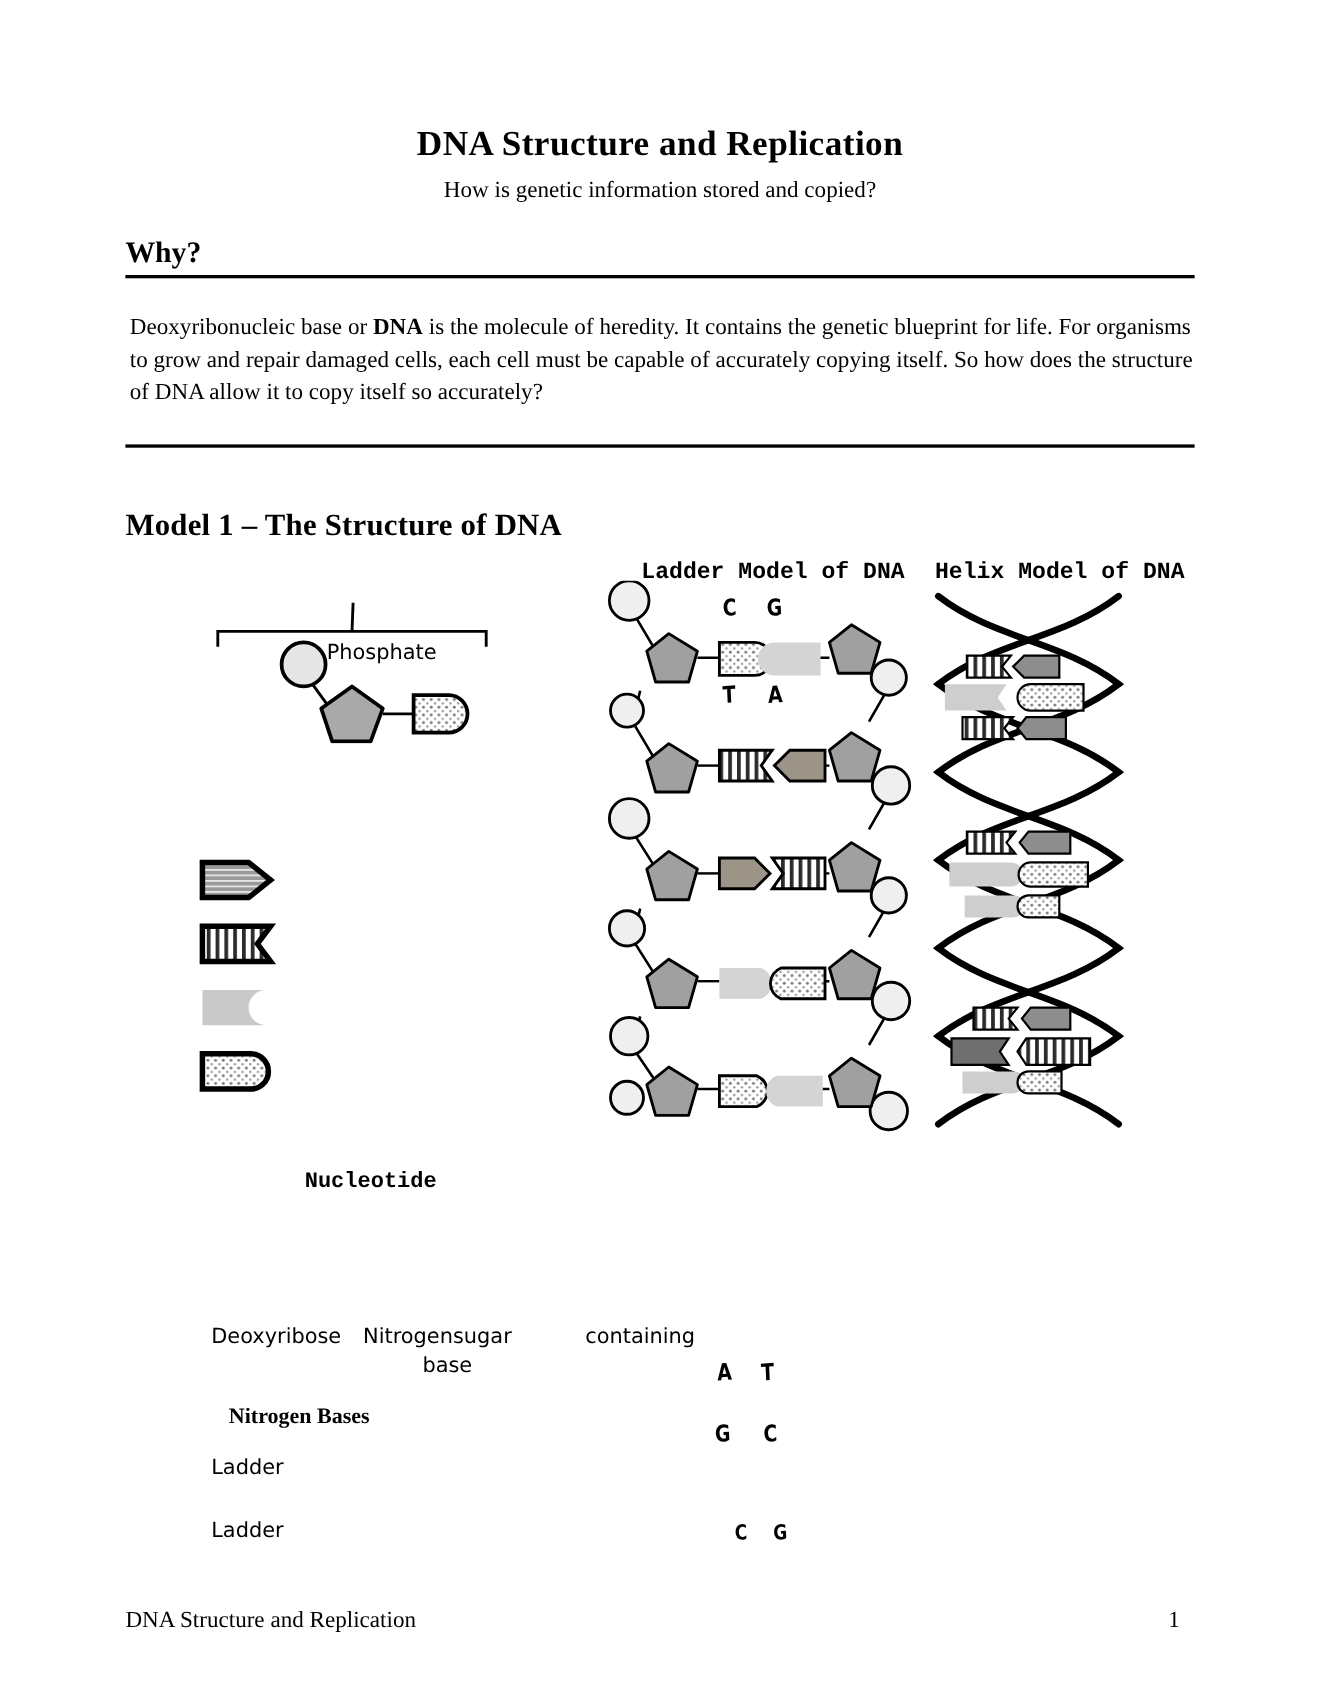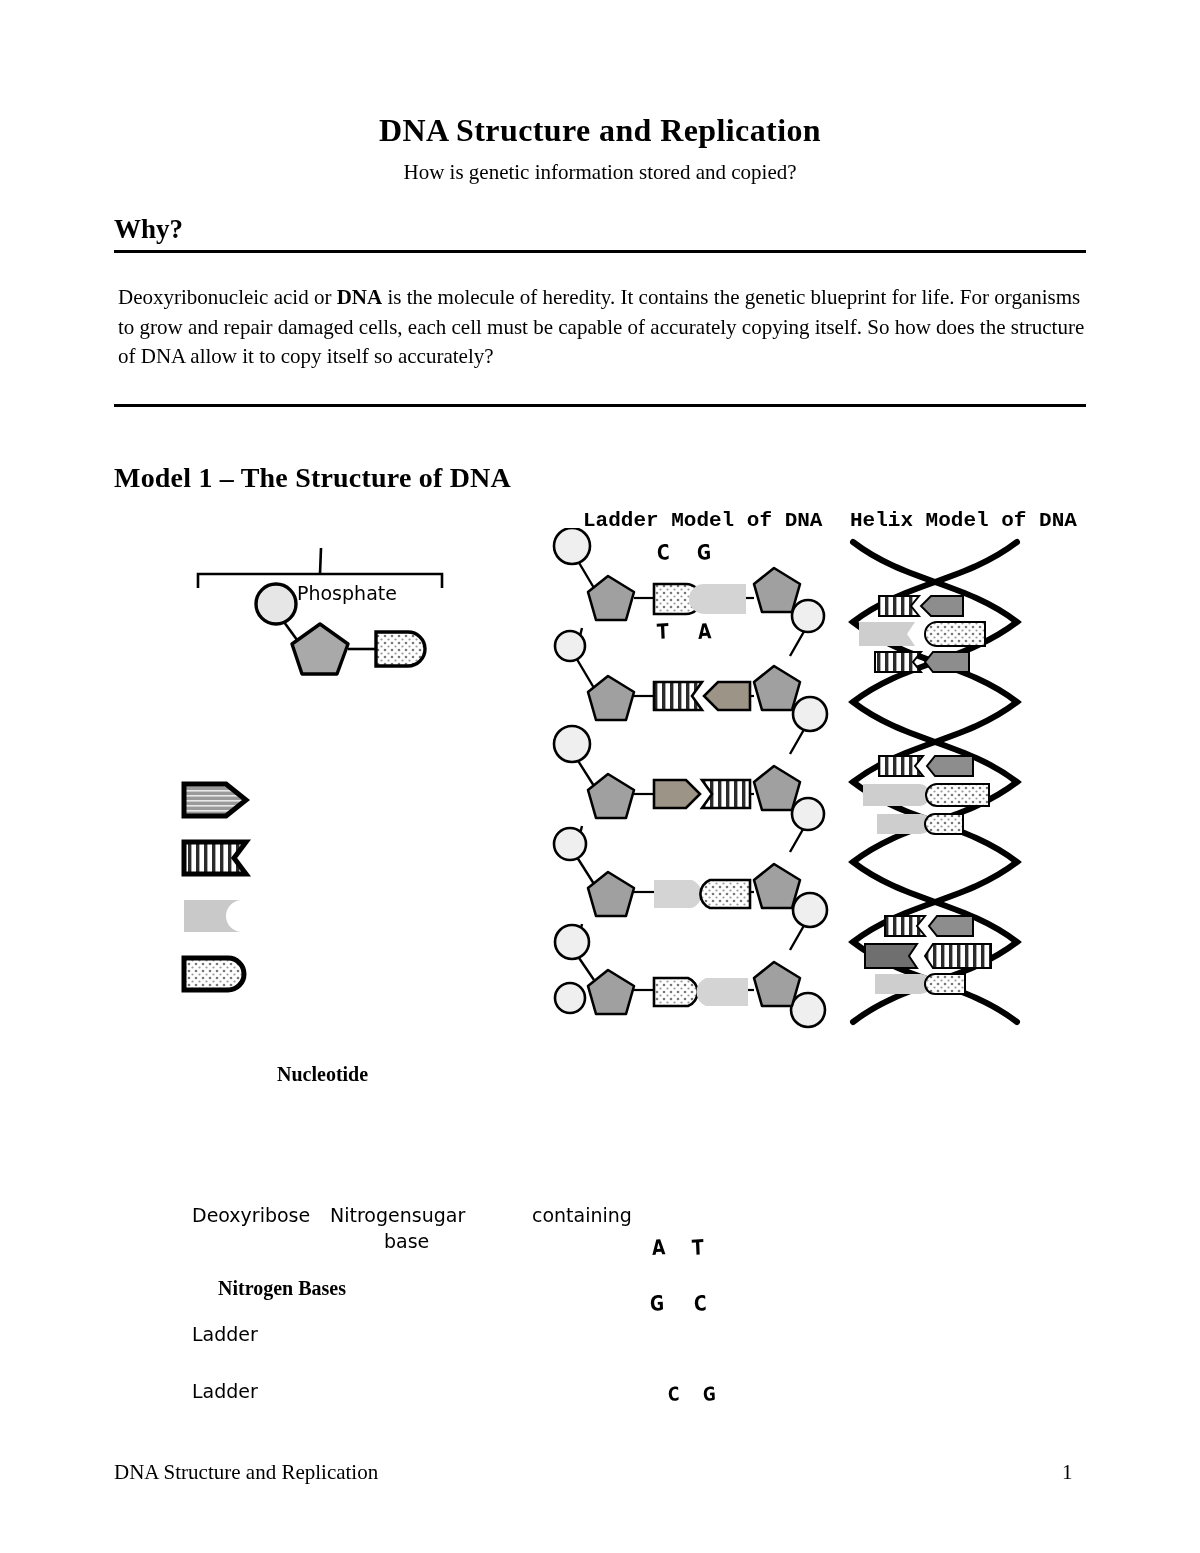--- a/index.html
+++ b/index.html
@@ -90,21 +90,21 @@
     position: absolute;
     left: 297px; top: 582px;
     font-family: "DejaVu Sans", sans-serif;
     font-size: 19px;
   }
   .nucleotide-caption {
     position: absolute;
     left: 277px; top: 1063px;
     font-weight: bold;
     font-size: 20px;
-    font-family: Liberation Serif, serif;
+    font-family: Liberation Mono, monospace;
   }
 
   
   #base-legend {
     position: absolute;
     left: 180px; top: 780px;
     width: 120px; height: 230px;
   }
 
   
@@ -154,21 +154,21 @@
   }
 </style>
 </head>
 <body>
 
 <div class="doc-title">DNA Structure and Replication</div>
 <div class="doc-subtitle">How is genetic information stored and copied?</div>
 
 <div class="why-head">Why?</div>
 <div class="rule rule-top"></div>
-<div class="why-body"><span>Deoxyribonucleic acid or </span><b>DNA</b><span> is the molecule of heredity. It contains the genetic blueprint for life. For organisms to grow and repair damaged cells, each cell must be capable of accurately copying itself. So how does the structure of DNA allow it to copy itself so accurately?</span></div>
+<div class="why-body"><span>Deoxyribonucleic base or </span><b>DNA</b><span> is the molecule of heredity. It contains the genetic blueprint for life. For organisms to grow and repair damaged cells, each cell must be capable of accurately copying itself. So how does the structure of DNA allow it to copy itself so accurately?</span></div>
 <div class="rule rule-bottom"></div>
 
 <div class="model-head">Model 1 – The Structure of DNA</div>
 
 <div class="fig-caption" id="cap-ladder">Ladder Model of DNA</div>
 <div class="fig-caption" id="cap-helix">Helix Model of DNA</div>
 
 <svg id="nucleotide-figure" viewBox="0 0 300 140">
 
   <g fill="none" stroke="#000" stroke-width="2.6">
@@ -333,21 +333,21 @@
     <path d="M146,410 L88,410 L80,422 L88,434 L146,434 Z" fill="url(#stripes)" stroke="#000" stroke-width="2"></path>
     <path d="M30,440 L76,440 A10,10 0 0 1 76,460 L30,460 Z" fill="#cecece" stroke="none"></path>
     <path d="M120,440 L90,440 A10,10 0 0 0 90,460 L120,460 Z" fill="url(#dots)" stroke="#000" stroke-width="2"></path>
   </g>
 </svg>
 
 <div class="term" style="left:192px;top:1204px">Deoxyribose</div>
 <div class="term" style="left:330px;top:1204px">Nitrogensugar</div>
 <div class="term" style="left:384px;top:1230px">base</div>
 <div class="term" style="left:532px;top:1204px">containing</div>
-<div class="term bold" style="left:218px;top:1277px">Nitrogen Bases</div>
+<div class="term bold" style="left:208px;top:1277px">Nitrogen Bases</div>
 <div class="term" style="left:192px;top:1323px">Ladder</div>
 <div class="term" style="left:192px;top:1380px">Ladder</div>
 
 <div class="hand" style="left:652px;top:1236px">A</div>
 <div class="hand" style="left:692px;top:1236px">T</div>
 <div class="hand" style="left:650px;top:1292px">G</div>
 <div class="hand" style="left:694px;top:1292px">C</div>
 <div class="hand sm" style="left:668px;top:1383px">C</div>
 <div class="hand sm" style="left:703px;top:1383px">G</div>
 

